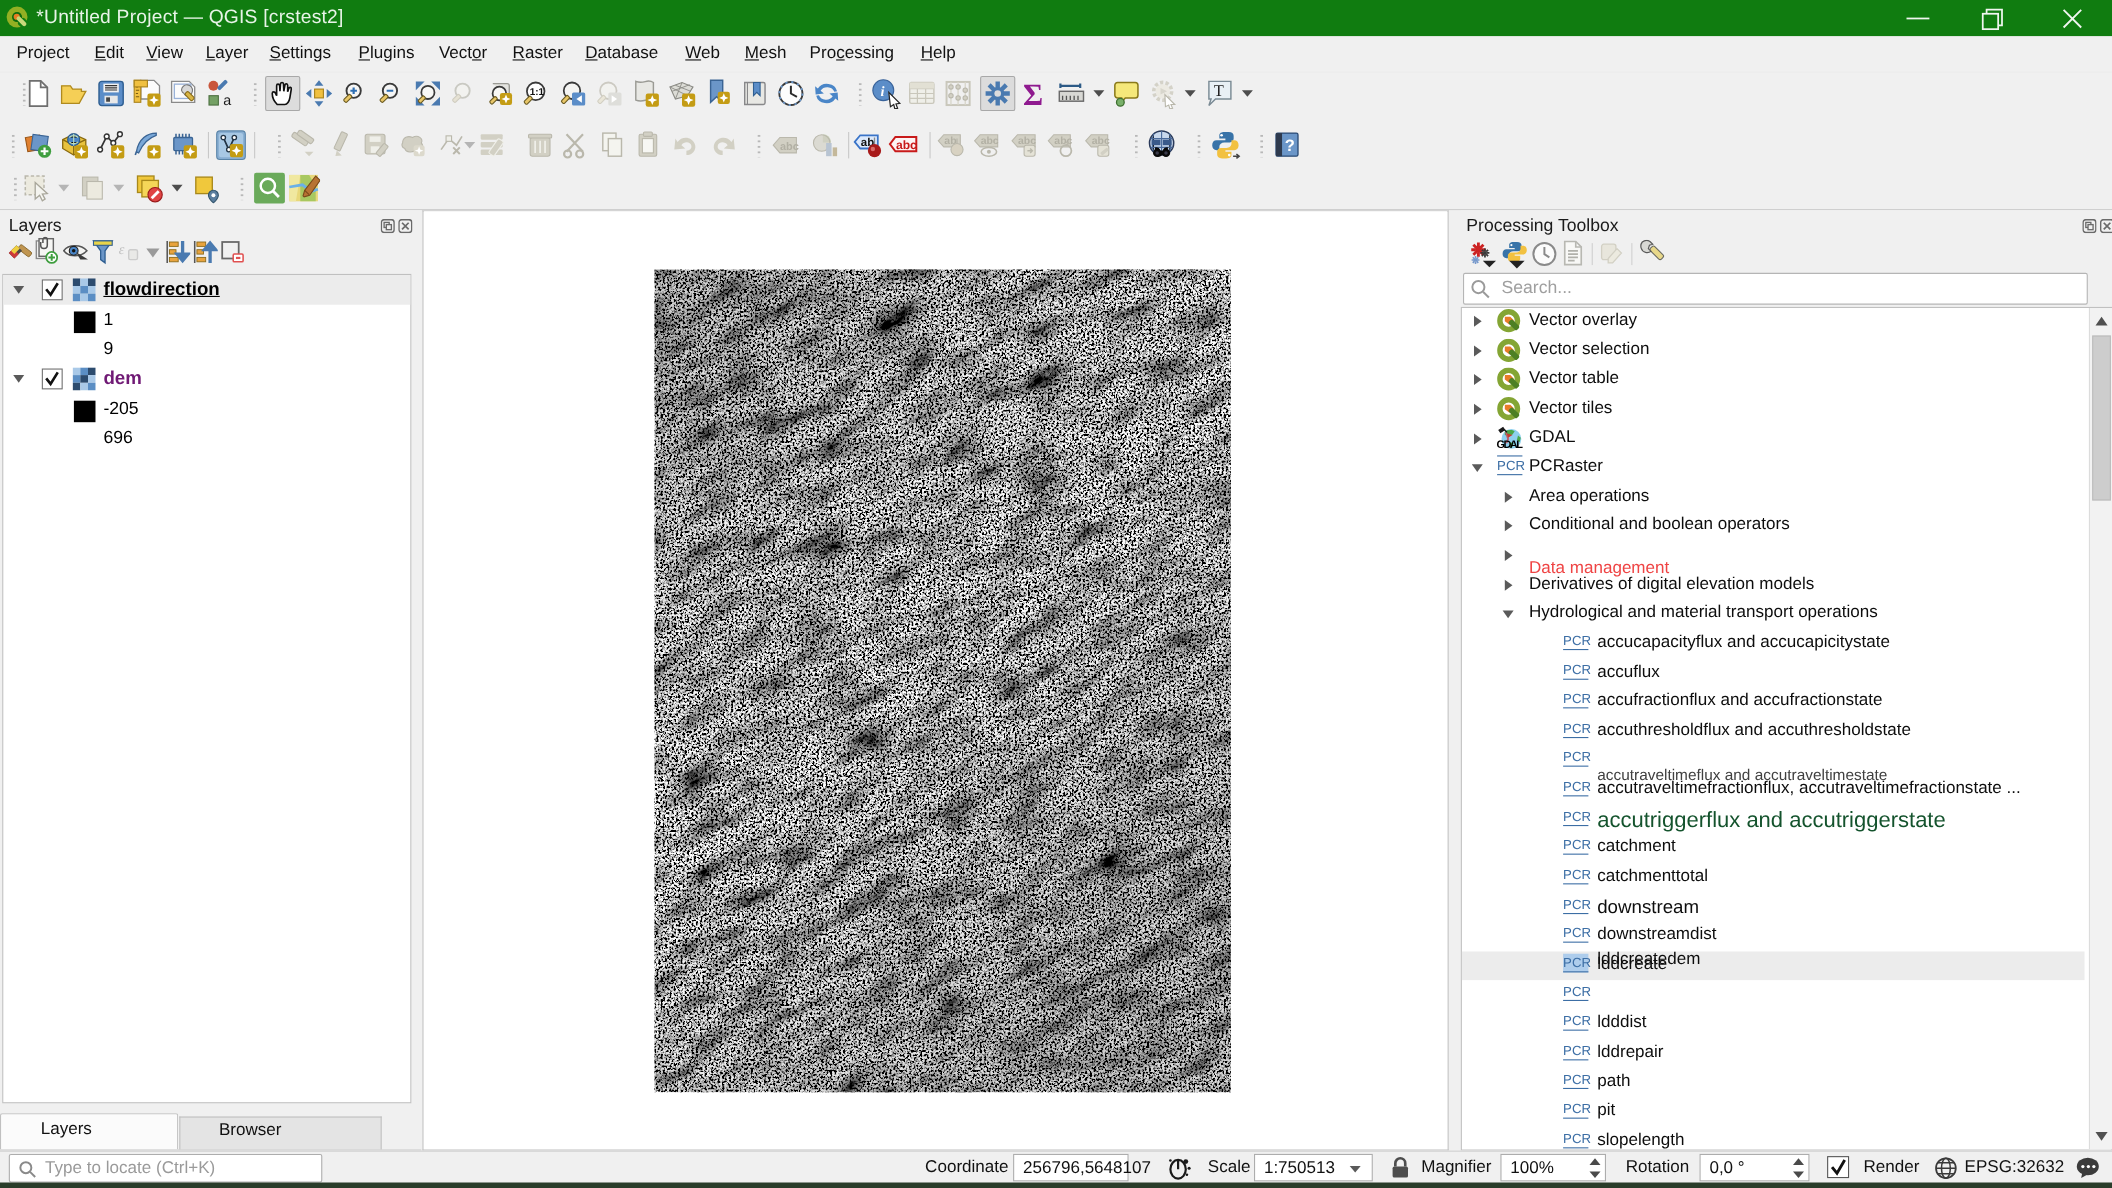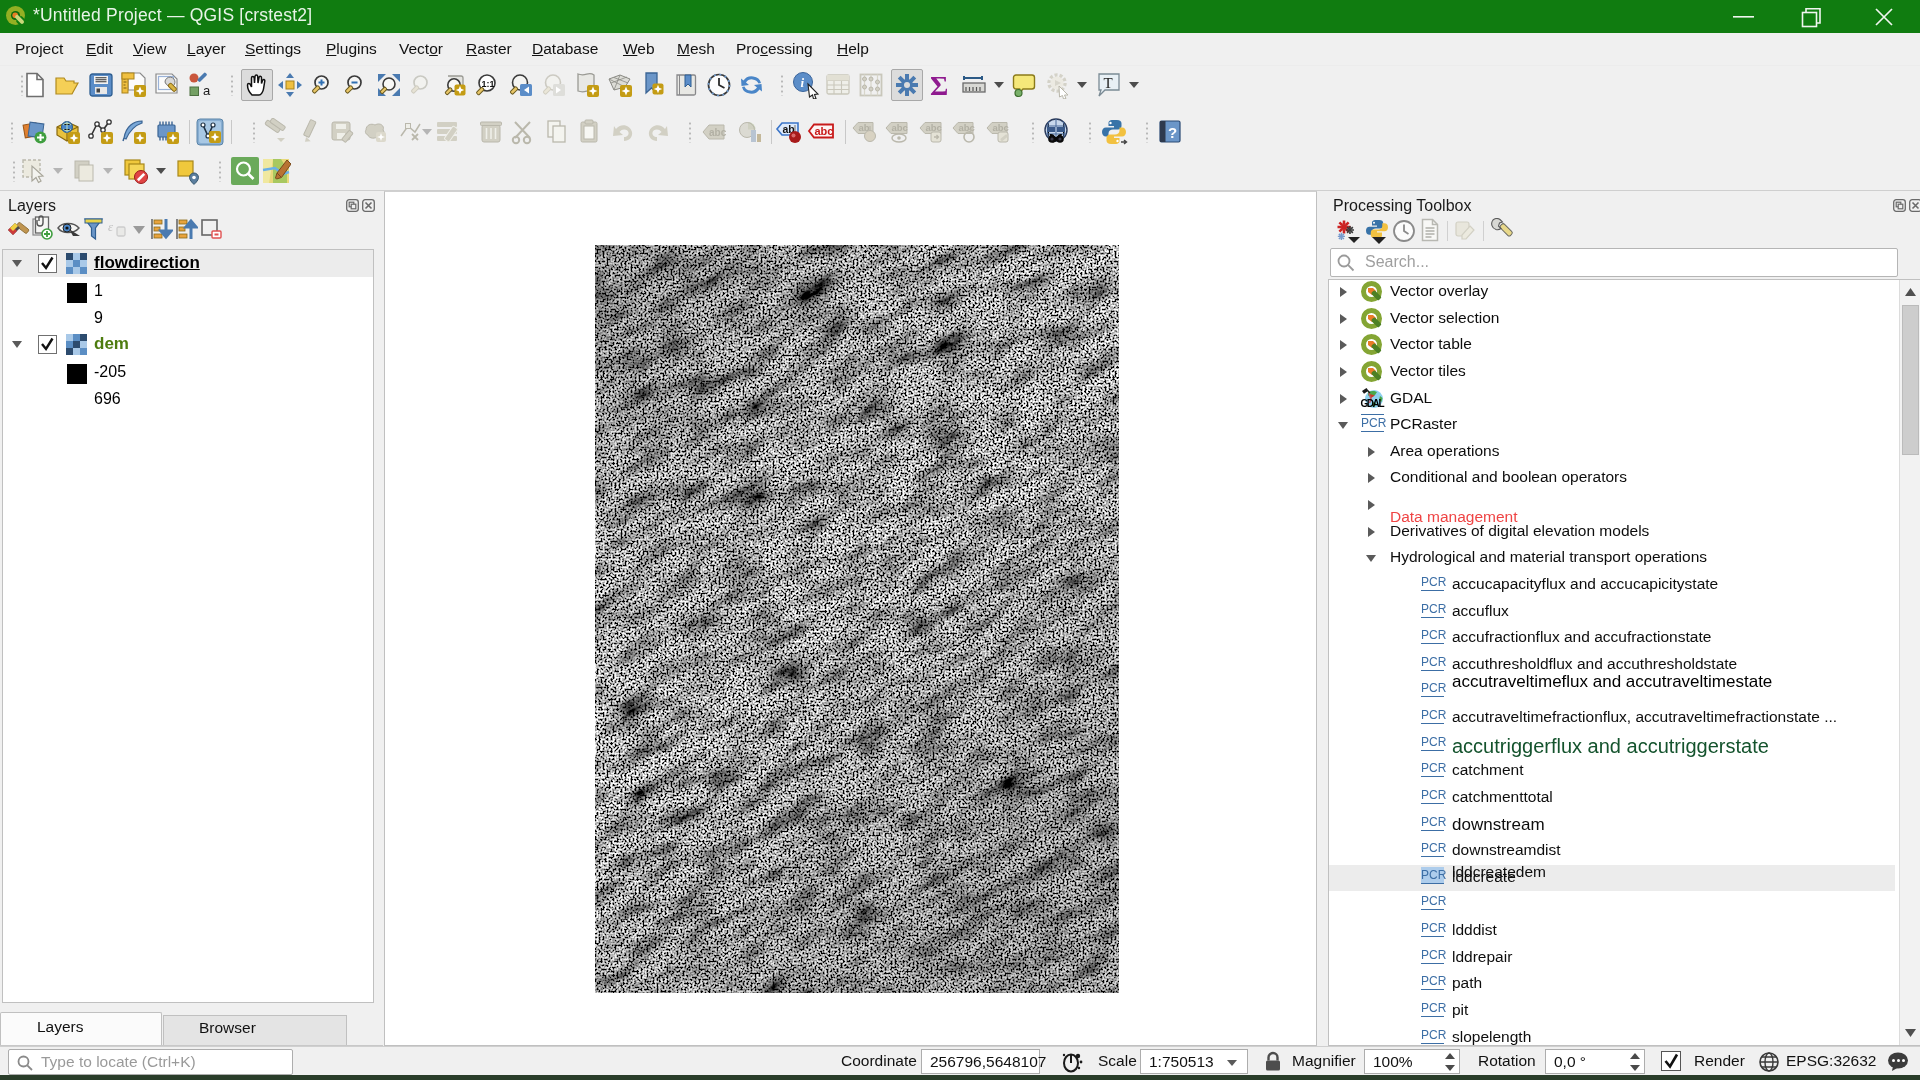--- a/index.html
+++ b/index.html
@@ -628,21 +628,21 @@
       <rect x="0" y="0" width="7" height="7" fill="#a9c9e8"></rect>
         <rect x="7" y="0" width="7" height="7" fill="#5b8ec4"></rect>
         <rect x="14" y="0" width="7" height="7" fill="#2c4b6e"></rect>
       <rect x="0" y="7" width="7" height="7" fill="#5b8ec4"></rect>
         <rect x="7" y="7" width="7" height="7" fill="#2c4b6e"></rect>
         <rect x="14" y="7" width="7" height="7" fill="#a9c9e8"></rect>
       <rect x="0" y="14" width="7" height="7" fill="#2c4b6e"></rect>
         <rect x="7" y="14" width="7" height="7" fill="#a9c9e8"></rect>
         <rect x="14" y="14" width="7" height="7" fill="#5b8ec4"></rect>
     </svg>
-    <span style="position:absolute;left:91px;top:84px;font-size:17px;font-weight:bold;color:#4d7c0f">dem</span>
+    <span style="position:absolute;left:91px;top:84px;font-size:17px;font-weight:bold;color:#701a75">dem</span>
     <svg style="position:absolute;left:64px;top:114px" width="20" height="20">
         <rect width="20" height="20" fill="#000"></rect>
       </svg>
     <span style="position:absolute;left:91px;top:113px;font-size:16px;">-205</span>
     <span style="position:absolute;left:91px;top:140px;font-size:16px;">696</span>
   </div>
 </div>
 <div id="mapcanvas">
     <svg style="position:absolute;left:210px;top:53px" width="524" height="748" viewBox="0 0 524 748">
   <defs>
@@ -858,21 +858,21 @@
         <span class="pcri" style="">PCR</span>
       </span>
 <span style="position:absolute;left:123px;top:348px;font-size:15.5px;color:#0d0d0d;white-space:nowrap">accufractionflux and accufractionstate</span>
 <span style="position:absolute;left:92px;top:374px">
         <span class="pcri" style="">PCR</span>
       </span>
 <span style="position:absolute;left:123px;top:375px;font-size:15.5px;color:#0d0d0d;white-space:nowrap">accuthresholdflux and accuthresholdstate</span>
 <span style="position:absolute;left:92px;top:400px">
         <span class="pcri" style="">PCR</span>
       </span>
-<span style="position:absolute;left:123px;top:392px;font-size:17px;color:#000000;white-space:nowrap">accutraveltimeflux and accutraveltimestate</span>
+<span style="position:absolute;left:123px;top:416px;font-size:14px;color:#404040;white-space:nowrap">accutraveltimeflux and accutraveltimestate</span>
 <span style="position:absolute;left:92px;top:427px">
         <span class="pcri" style="">PCR</span>
       </span>
 <span style="position:absolute;left:123px;top:428px;font-size:15.5px;color:#0d0d0d;white-space:nowrap">accutraveltimefractionflux, accutraveltimefractionstate ...</span>
 <span style="position:absolute;left:92px;top:454px">
         <span class="pcri" style="">PCR</span>
       </span>
 <span style="position:absolute;left:123px;top:455px;font-size:20px;color:#14532d;white-space:nowrap">accutriggerflux and accutriggerstate</span>
 <span style="position:absolute;left:92px;top:480px">
         <span class="pcri" style="">PCR</span>
@@ -930,21 +930,21 @@
 </div>
 <div id="statusbar">
   <div class="sbox" style="left:8px;top:2px;width:285px;height:26px;border-radius:2px;">
     <svg style="position:absolute;left:7px;top:4px" width="18" height="18" viewBox="0 0 18 18">
         <circle cx="7.5" cy="7.5" r="5" fill="none" stroke="#8a8a8a" stroke-width="1.8"></circle>
         <path d="M11.3 11.3 L16 16" stroke="#8a8a8a" stroke-width="1.8"></path>
       </svg>
     <span style="position:absolute;left:32px;top:3px;color:#9a9a9a;">Type to locate (Ctrl+K)</span>
   </div>
   <span class="slabel" style="left:841px">Coordinate</span>
-  <div class="sbox" style="left:921px;top:2px;width:119px;height:25px;text-align:center;">
+  <div class="sbox" style="left:921px;top:2px;width:105px;height:25px;text-align:center;">
       <span style="position:absolute;left:8px;top:3px">256796,5648107</span>
     </div>
   <svg style="position:absolute;left:1060px;top:3px" width="24" height="24" viewBox="0 0 24 24">
     <ellipse cx="11" cy="13" rx="7" ry="8.5" fill="none" stroke="#1a1a1a" stroke-width="2"></ellipse>
     <path d="M11 4.5 L11 13" stroke="#1a1a1a" stroke-width="2"></path>
     <circle cx="18" cy="6" r="2.2" fill="#1a1a1a"></circle>
       <circle cx="21" cy="12" r="1.4" fill="#1a1a1a"></circle>
     <circle cx="4" cy="5" r="1.2" fill="#1a1a1a"></circle>
       <circle cx="19" cy="18" r="1.2" fill="#1a1a1a"></circle>
   </svg>

